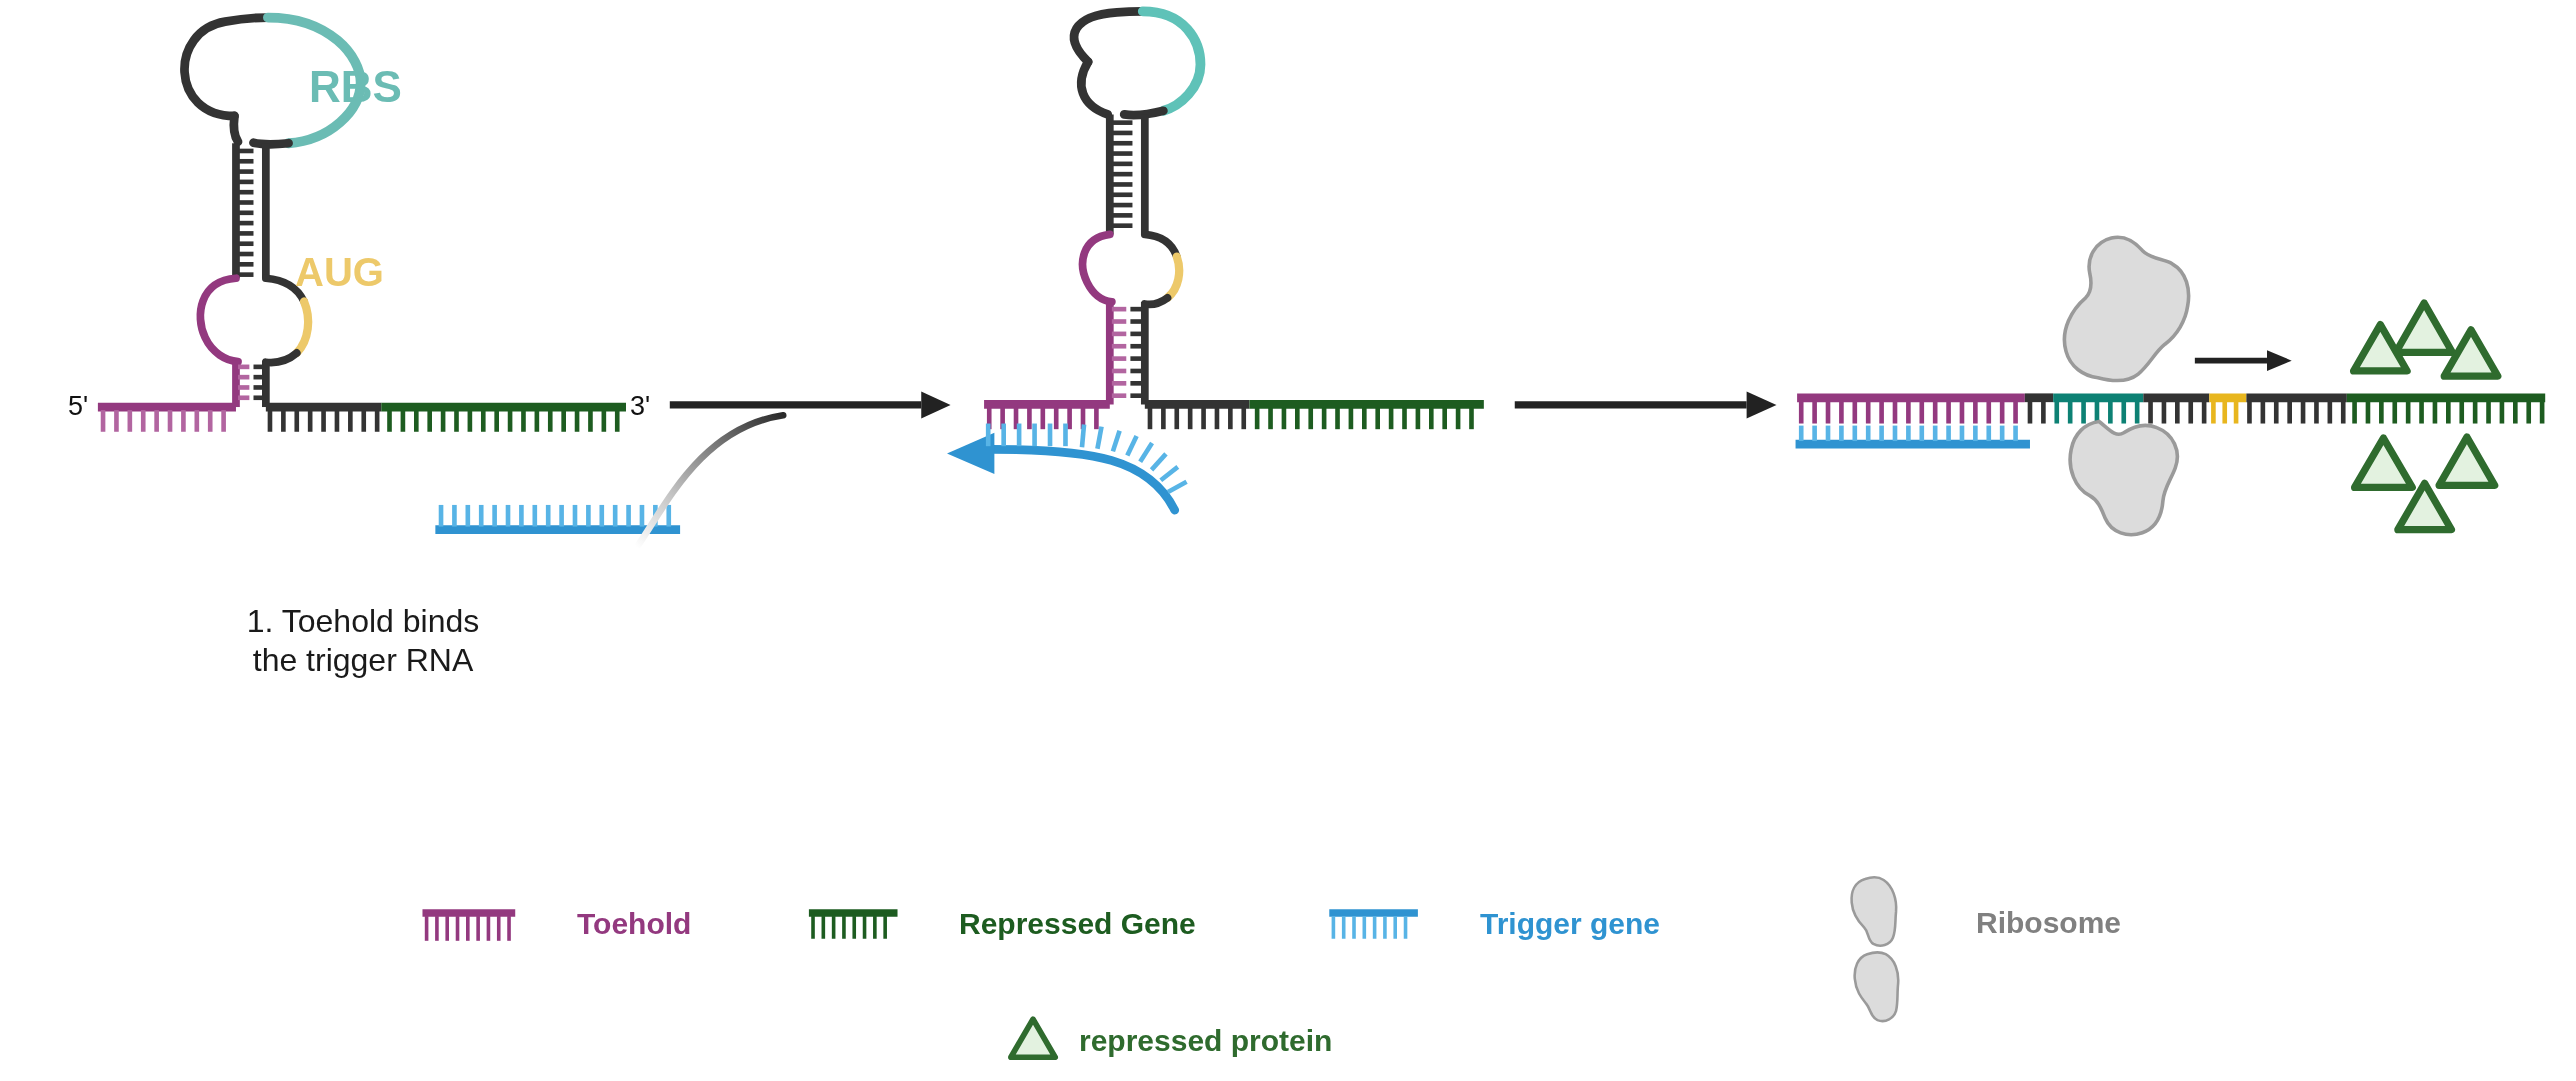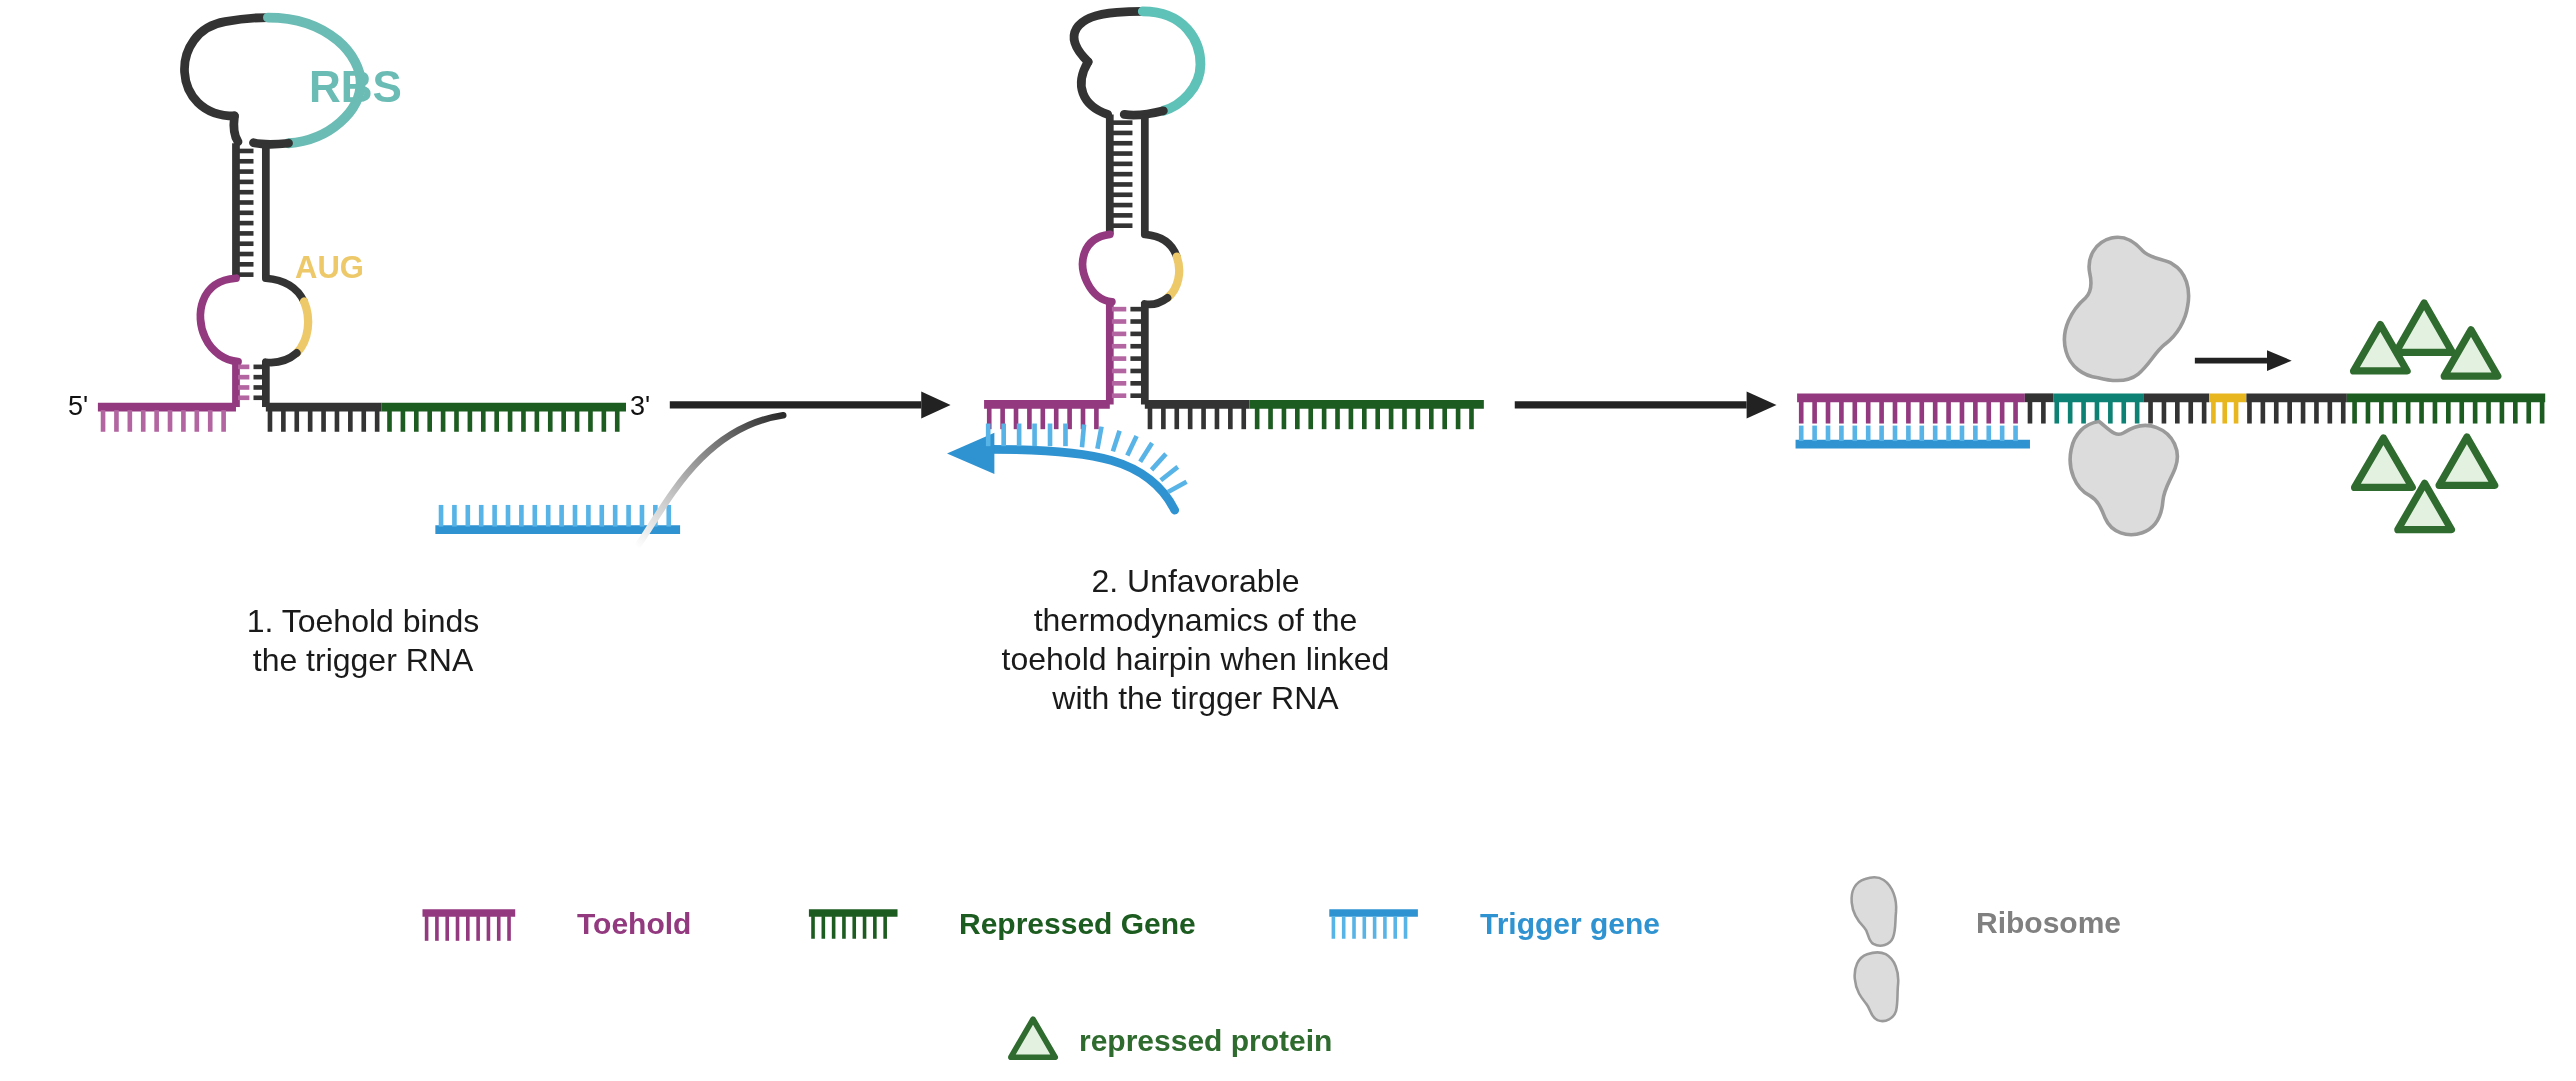--- a/index.html
+++ b/index.html
@@ -468,31 +468,27 @@
                  C3632,1960 3630,1974 3644,1980 C3660,1986 3676,1976 3680,1962
                  C3684,1946 3682,1928 3684,1910 C3686,1886 3678,1862 3660,1852
                  C3648,1846 3636,1848 3624,1852 Z" fill="#dcdcdc" stroke="#9a9a9a" stroke-width="5"></path>
       </g>
 
       <polygon points="2005,1978 2048,2052 1962,2052" fill="#e3f2e0" stroke="#2f6b2e" stroke-width="11" stroke-linejoin="round"></polygon>
     </g>
   </svg>
 
   <div class="lbl" style="left:309px;top:62px;font-size:44px;color:#6bbcb4;">RBS</div>
-  <div class="lbl" style="left:295px;top:250px;font-size:31px;color:#edc96a;">AUG</div>
+  <div class="lbl" style="left:295px;top:250px;font-size:40px;color:#edc96a;">AUG</div>
 
   <div class="primelbl" style="left:68px;top:391px;">5'</div>
   <div class="primelbl" style="left:630px;top:391px;">3'</div>
 
   <div class="cap" style="left:131px;top:562px;width:464px;margin-top:40px;">1. Toehold binds
 the trigger RNA</div>
-  <div class="cap" style="left:943px;top:562px;width:505px;">2. Unfavorable
-thermodynamics of the
-toehold hairpin when linked
-with the tirgger RNA</div>
 
   <div class="legtext" style="left:577px;top:907px;color:#93397f;text-align:right;">Toehold</div>
   <div class="legtext" style="left:959px;top:907px;color:#1d5c20;">Repressed Gene</div>
   <div class="legtext" style="left:1480px;top:907px;color:#2f93d1;">Trigger gene</div>
   <div class="legtext" style="left:1976px;top:906px;color:#808080;">Ribosome</div>
 
   <div class="legtext" style="left:1079px;top:1024px;color:#2f6b2e;">repressed protein</div>
 
 </div>
 

